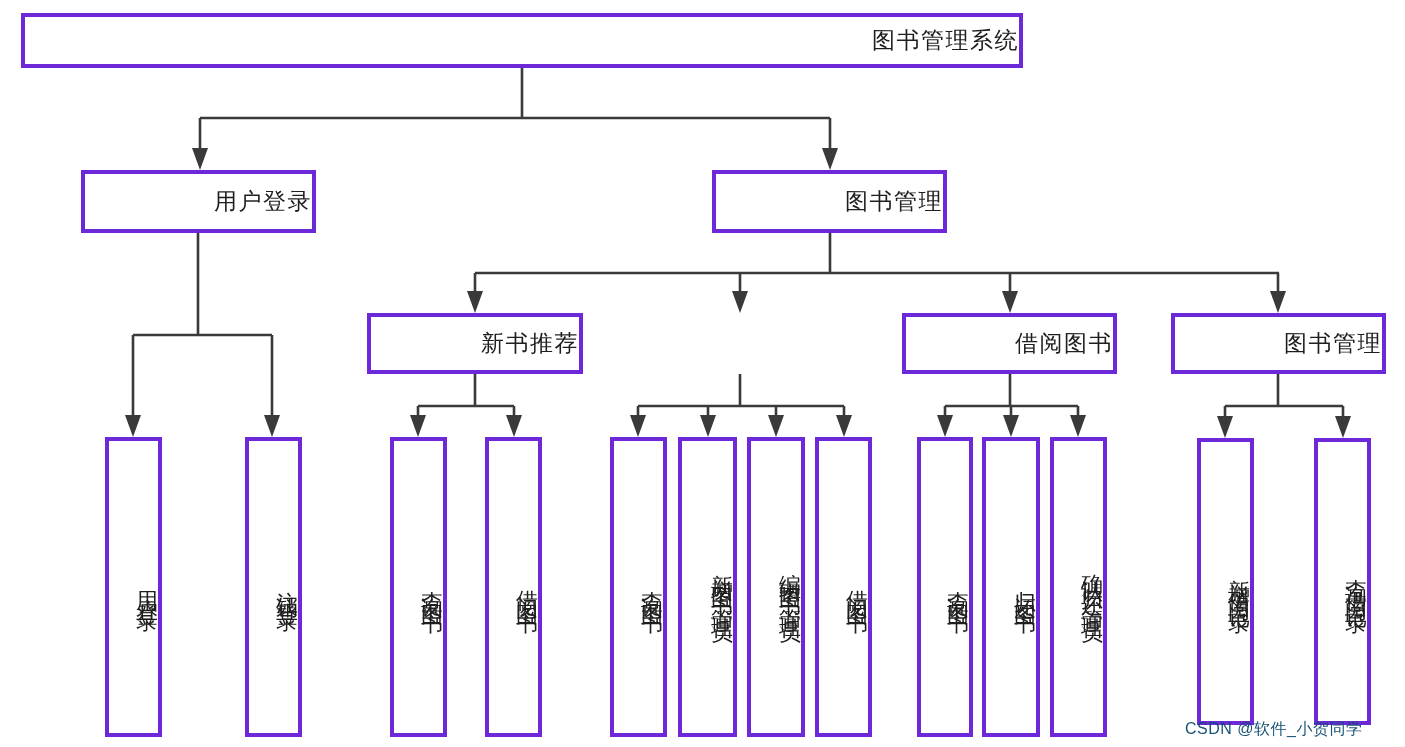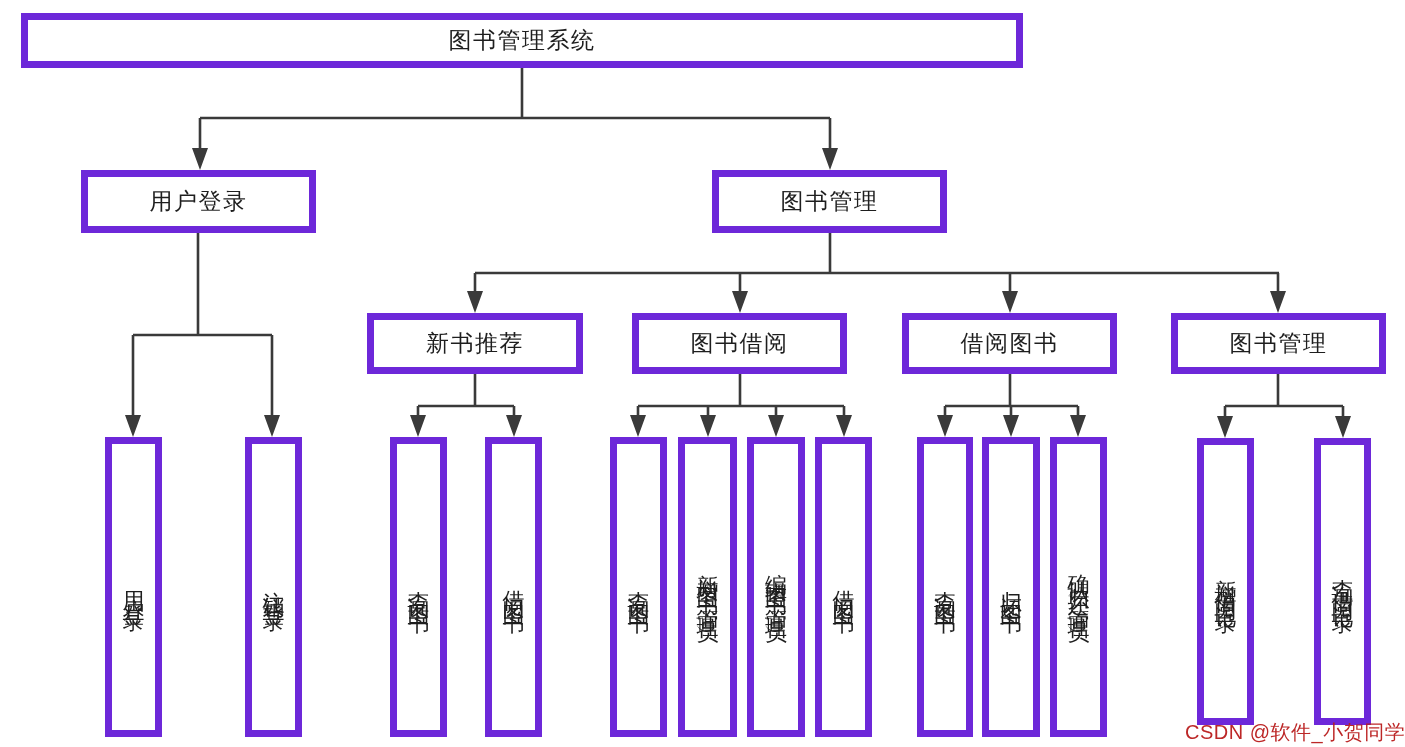--- a/index.html
+++ b/index.html
@@ -14,45 +14,45 @@
   }
   svg.connectors {
     position: absolute;
     left: 0; top: 0;
     width: 1405px; height: 747px;
     z-index: 1;
   }
   .node {
     position: absolute;
     box-sizing: border-box;
-    border: 7px solid #6d28d9;
+    border: 4px solid #6d28d9;
     background: #ffffff;
     display: flex;
     align-items: center;
-    justify-content: center;
+    justify-content: flex-end;
     font-size: 23px;
     letter-spacing: 1.5px;
     z-index: 2;
     white-space: nowrap;
   }
   .node.vert span {
     writing-mode: vertical-rl;
     text-orientation: mixed;
     font-size: 22px;
     letter-spacing: 7px;
     line-height: 1;
   }
   .watermark {
     position: absolute;
     left: 1185px;
     top: 719px;
     width: 218px;
-    font-size: 20px;
+    font-size: 16px;
     letter-spacing: 0.5px;
-    color: #b91c1c;
+    color: #0c4a6e;
     opacity: 0.95;
     z-index: 5;
     white-space: nowrap;
   }
 </style>
 </head>
 <body>
 
 <div class="canvas">
 
@@ -80,23 +80,20 @@
 
   <div class="node" style="left:81px; top:170px; width:235px; height:63px;">
     <span>用户登录</span>
   </div>
   <div class="node" style="left:712px; top:170px; width:235px; height:63px;">
     <span>图书管理</span>
   </div>
 
   <div class="node" style="left:367px; top:313px; width:216px; height:61px;">
     <span>新书推荐</span>
-  </div>
-  <div class="node" style="left:632px; top:313px; width:215px; height:61px;">
-    <span>图书借阅</span>
   </div>
   <div class="node" style="left:902px; top:313px; width:215px; height:61px;">
     <span>借阅图书</span>
   </div>
   <div class="node" style="left:1171px; top:313px; width:215px; height:61px;">
     <span>图书管理</span>
   </div>
 
   <div class="node vert" style="left:105px; top:437px; width:57px; height:300px;">
     <span>用户登录</span>

